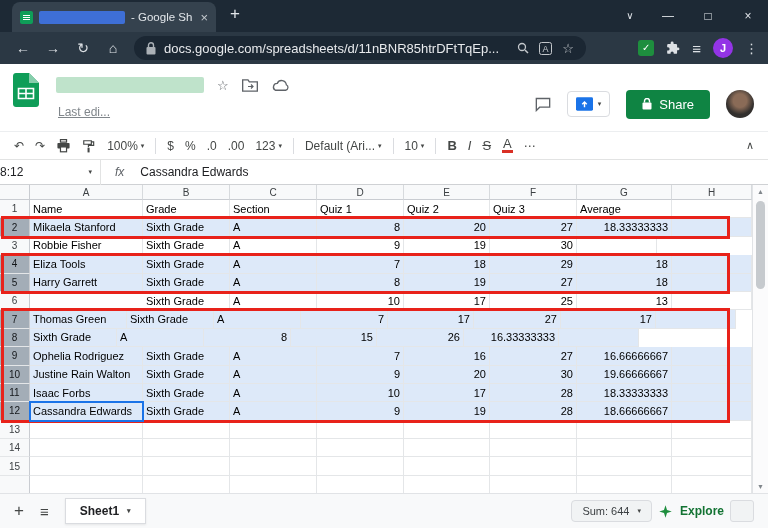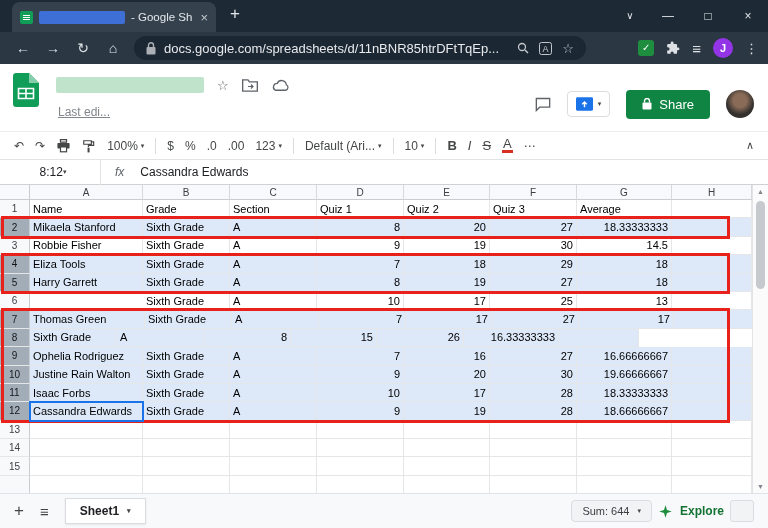--- a/index.html
+++ b/index.html
@@ -45,21 +45,21 @@
   .tbsep{width:1px;height:16px;background:#dadce0}
   .tb{display:flex;align-items:center;gap:3px;white-space:nowrap}
   .caret{font-size:7px;color:#444746}
   .bold{font-weight:bold;font-size:13px}
   .italic{font-style:italic;font-size:13px}
   .strike{text-decoration:line-through;font-size:13px}
   .tcolor{font-size:13px;border-bottom:3px solid #d93025;line-height:12px;padding:0 1px}
   .tb-right{margin-left:auto;color:#444746;font-size:11px}
   
   .fbar{position:absolute;top:159px;left:0;right:0;height:26px;border-top:1px solid #e2e3e3;border-bottom:1px solid #cfd1d4;display:flex;align-items:center;box-sizing:border-box;font-size:12px;color:#202124;background:#fff}
-  .namebox{width:92px;padding-left:14px;display:flex;align-items:center;justify-content:center;box-sizing:border-box}
+  .namebox{width:92px;display:flex;align-items:center;justify-content:space-between;box-sizing:border-box}
   .fxsep{width:1px;height:25px;background:#e2e3e3;margin-left:8px}
   .fx{font-style:italic;color:#5f6368;margin:0 16px 0 14px;font-size:12px}
   
   #gridzone{position:absolute;top:185px;left:0;width:768px;height:308px;background:#fff}
   #sheet{position:absolute;left:0;top:0;width:752px;height:308px;overflow:hidden}
   .g-row{display:flex;height:18.4px}
   .headrow{height:15px}
   .corner-cell{width:30px;background:#f8f9fa;border-right:1px solid #c9ccd1;border-bottom:1px solid #c9ccd1;box-sizing:border-box}
   .col-head{background:#f8f9fa;border-right:1px solid #d7dadd;border-bottom:1px solid #c9ccd1;box-sizing:border-box;font-size:10px;color:#3c4043;display:flex;align-items:center;justify-content:center}
   .row-head{width:30px;background:#f8f9fa;border-right:1px solid #c9ccd1;border-bottom:1px solid #e4e6e8;box-sizing:border-box;font-size:10px;color:#3c4043;display:flex;align-items:center;justify-content:center;flex:0 0 auto}
@@ -296,21 +296,20 @@
           <div class="cell sel" style="width: 80px;"></div>
         </div>
         <div class="g-row">
           <div class="row-head">3</div>
           <div class="cell" style="width: 113px;">Robbie Fisher</div>
           <div class="cell" style="width: 87px;">Sixth Grade</div>
           <div class="cell" style="width: 87px;">A</div>
           <div class="cell num" style="width: 87px;">9</div>
           <div class="cell num" style="width: 86px;">19</div>
           <div class="cell num" style="width: 87px;">30</div>
-          <div class="cell num" style="width: 95px;">14.5</div>
           <div class="cell" style="width: 80px;"></div>
         </div>
         <div class="g-row">
           <div class="row-head selh">4</div>
           <div class="cell sel" style="width: 113px;">Eliza Tools</div>
           <div class="cell sel" style="width: 87px;">Sixth Grade</div>
           <div class="cell sel" style="width: 87px;">A</div>
           <div class="cell sel num" style="width: 87px;">7</div>
           <div class="cell sel num" style="width: 86px;">18</div>
           <div class="cell sel num" style="width: 87px;">29</div>
@@ -334,21 +333,21 @@
           <div class="cell" style="width: 87px;">Sixth Grade</div>
           <div class="cell" style="width: 87px;">A</div>
           <div class="cell num" style="width: 87px;">10</div>
           <div class="cell num" style="width: 86px;">17</div>
           <div class="cell num" style="width: 87px;">25</div>
           <div class="cell num" style="width: 95px;">13</div>
           <div class="cell" style="width: 80px;"></div>
         </div>
         <div class="g-row">
           <div class="row-head selh">7</div>
-          <div class="cell sel" style="width: 115px;">Thomas Green</div>
+          <div class="cell sel" style="width: 97px;">Thomas Green</div>
           <div class="cell sel" style="width: 87px;">Sixth Grade</div>
           <div class="cell sel" style="width: 87px;">A</div>
           <div class="cell sel num" style="width: 87px;">7</div>
           <div class="cell sel num" style="width: 86px;">17</div>
           <div class="cell sel num" style="width: 87px;">27</div>
           <div class="cell sel num" style="width: 95px;">17</div>
           <div class="cell sel" style="width: 80px;"></div>
         </div>
         <div class="g-row">
           <div class="row-head selh">8</div>

